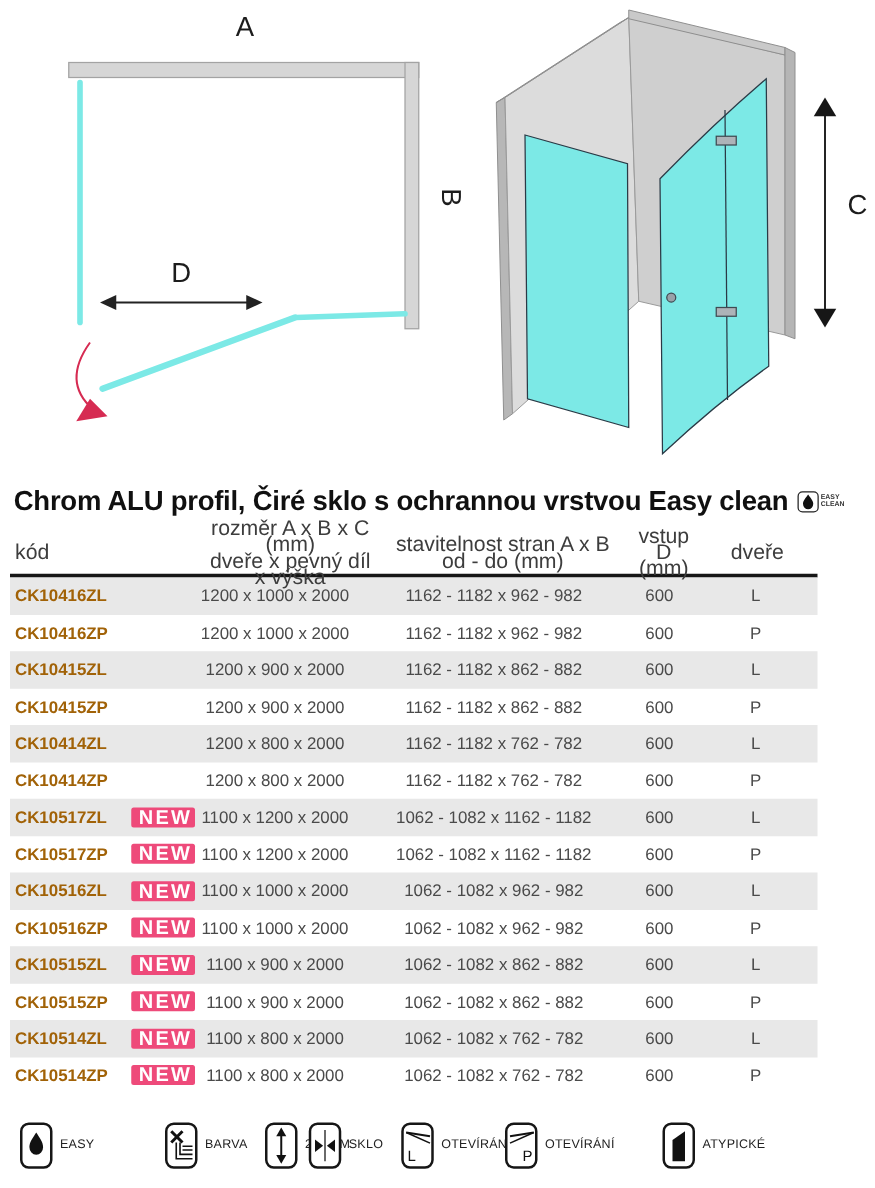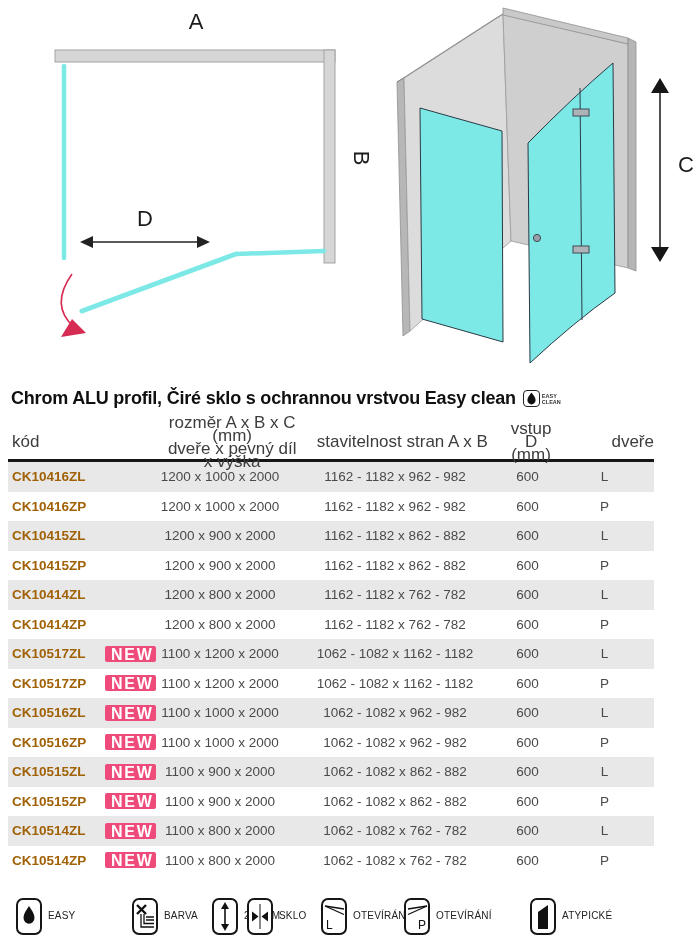--- a/index.html
+++ b/index.html
@@ -5,34 +5,34 @@
   html,body{margin:0;padding:0;background:#fff;}
   body{width:700px;height:950px;position:relative;font-family:"Liberation Sans",sans-serif;overflow:hidden;}
   .page{position:absolute;left:0;top:0;width:700px;height:950px;background:#fff;}
 
   
   #diagram-svg{position:absolute;left:0;top:0;}
   .dim-label{font-size:22px;fill:#1c1c1c;font-weight:400;}
 
   
   .title-row{position:absolute;left:11px;top:388px;display:flex;align-items:center;gap:7px;}
-  .title{font-size:18px;font-weight:bold;color:#101010;letter-spacing:-0.2px;white-space:nowrap;}
+  .title{font-size:22px;font-weight:bold;color:#101010;letter-spacing:-0.2px;white-space:nowrap;}
   .ec-badge{display:flex;align-items:center;gap:2px;}
   .ec-box{width:17px;height:17px;border:1.6px solid #222;border-radius:4px;display:flex;align-items:center;justify-content:center;background:#fff;box-sizing:border-box;}
   .ec-text{font-size:5.5px;line-height:6px;color:#333;font-weight:bold;letter-spacing:0;}
 
   
   .spec-table{position:absolute;left:8px;top:424px;width:646px;}
   .thead{display:flex;align-items:center;height:35px;border-bottom:3px solid #161616;color:#3d3d3d;font-size:17px;line-height:13px;text-align:center;}
   .thead .hl{display:block;}
   .w-code{width:142px;text-align:left;padding-left:4px;box-sizing:border-box;}
   .w-size{width:140px;margin-left:18px;}
   .w-adj{width:210px;}
   .w-entry{width:55px;}
-  .w-door{width:99px;text-align:right;}
+  .w-door{width:99px;}
   .tbody{width:646px;}
   .trow{display:flex;align-items:center;height:29.5px;font-size:13.5px;color:#4a4a4a;}
   .trow.striped{background:var(--stripe-gray,#e8e8e8);}
   .c{text-align:center;}
   .c.code{width:97px;text-align:left;padding-left:4px;box-sizing:border-box;font-weight:bold;color:#a16207;}
   .c.badge-c{width:45px;display:flex;align-items:center;justify-content:flex-start;}
   .c.size{width:140px;}
   .c.adj{width:210px;}
   .c.entry{width:55px;}
   .c.door{width:99px;}
@@ -117,20 +117,21 @@
 
   <div class="spec-table">
     <div class="thead">
       <div class="w-code">kód</div>
       <div class="w-size">
         <span class="hl">rozměr A x B x C (mm)</span>
         <span class="hl">dveře x pevný díl x výška</span>
       </div>
       <div class="w-adj">
         <span class="hl">stavitelnost stran A x B</span>
+        <span class="hl">od - do (mm)</span>
       </div>
       <div class="w-entry">
         <span class="hl">vstup D</span>
         <span class="hl">(mm)</span>
       </div>
       <div class="w-door">dveře</div>
     </div>
     <div class="tbody">
         <div class="trow striped">
           <div class="c code">CK10416ZL</div>

